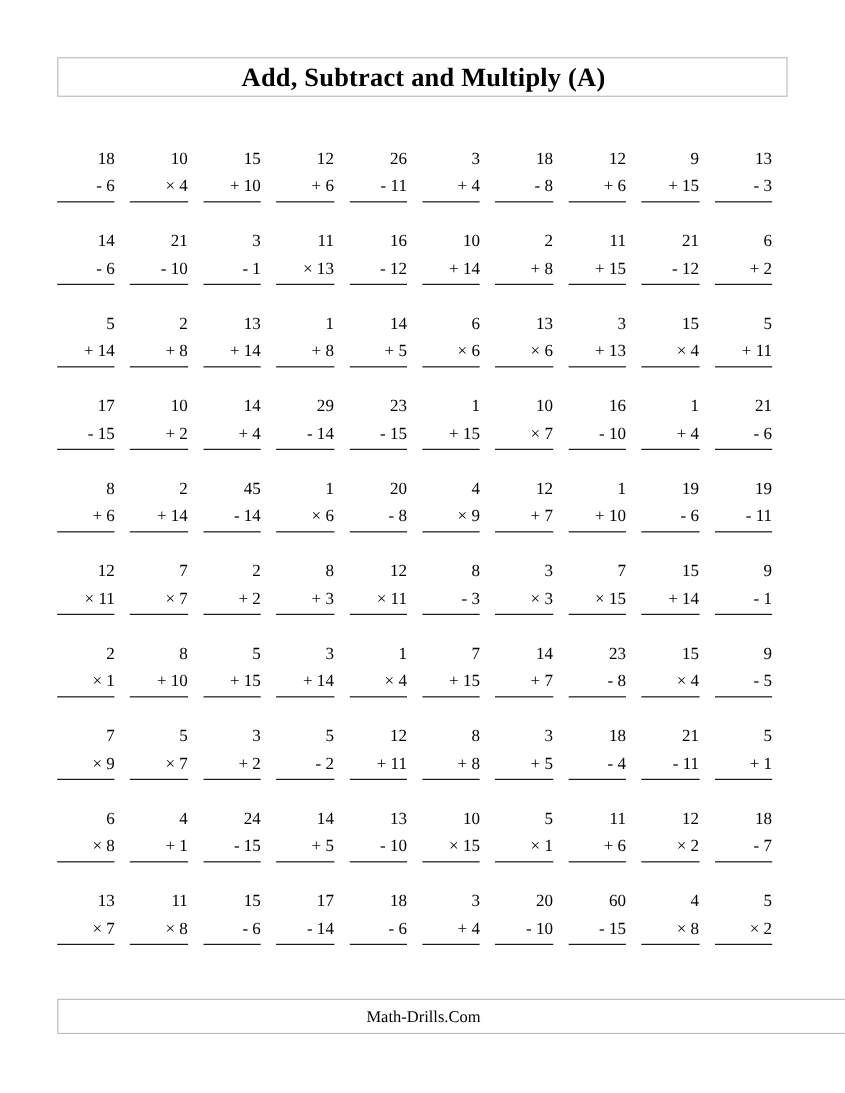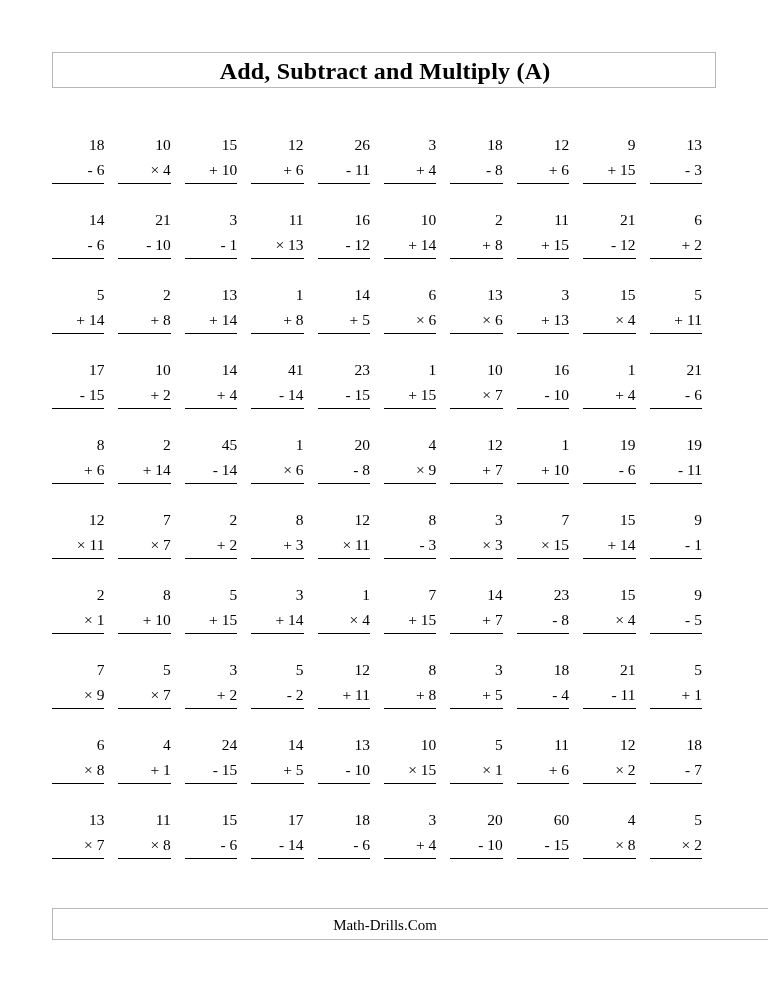--- a/index.html
+++ b/index.html
@@ -241,21 +241,21 @@
         </div>
         <div class="cell">
           <span class="top">10</span>
           <span class="bottom">+ 2</span>
         </div>
         <div class="cell">
           <span class="top">14</span>
           <span class="bottom">+ 4</span>
         </div>
         <div class="cell">
-          <span class="top">41</span>
+          <span class="top">29</span>
           <span class="bottom">- 14</span>
         </div>
         <div class="cell">
           <span class="top">23</span>
           <span class="bottom">- 15</span>
         </div>
         <div class="cell">
           <span class="top">1</span>
           <span class="bottom">+ 15</span>
         </div>

